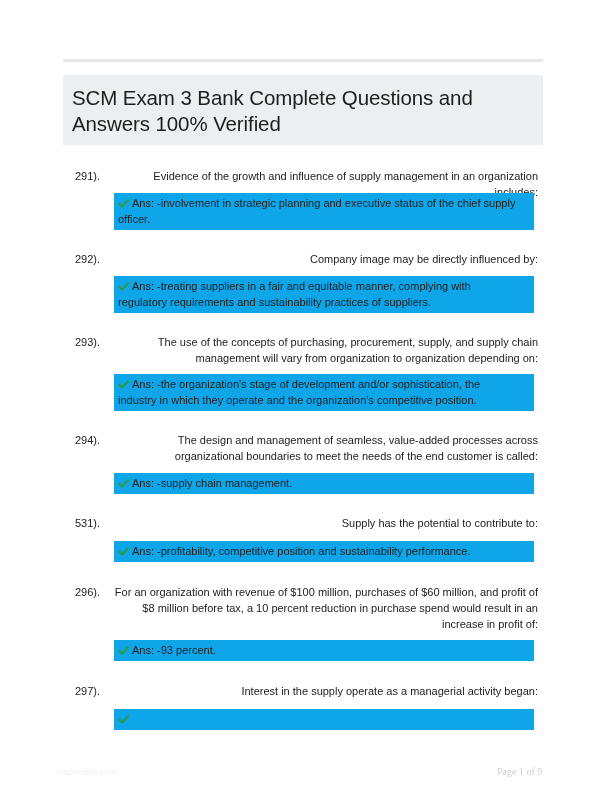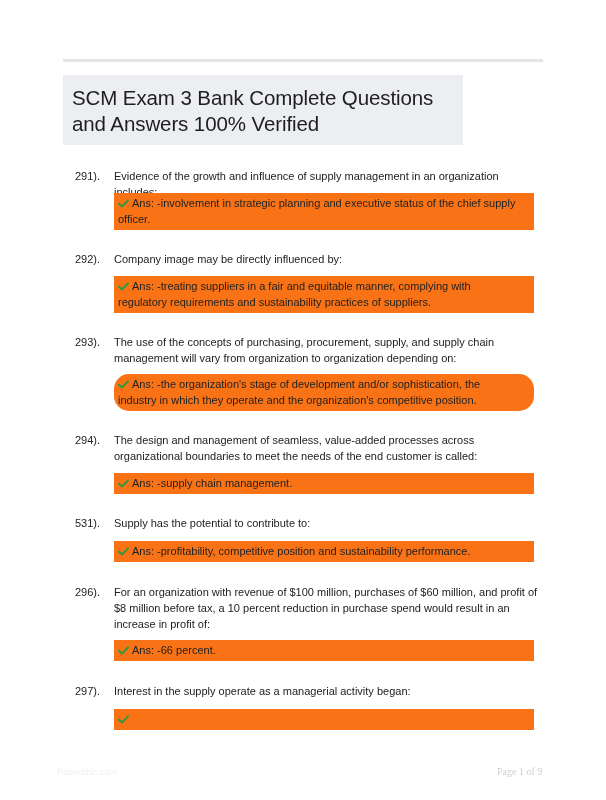--- a/index.html
+++ b/index.html
@@ -19,21 +19,21 @@
       left: 63px;
       top: 59px;
       width: 480px;
       height: 3px;
       background: #e6e6e8;
     }
     .title-box {
       position: absolute;
       left: 63px;
       top: 75px;
-      width: 400px;
+      width: 480px;
       height: 70px;
       background: #eceef2;
       padding: 10px 10px 0 9px;
     }
     .title {
       font-size: 20.5px;
       line-height: 26px;
       color: #1e1e1e;
       font-weight: normal;
       letter-spacing: -0.1px;
@@ -58,26 +58,27 @@
       color: #222;
     }
     .q-text {
       position: absolute;
       left: 114px;
       top: 0;
       width: 424px;
       font-size: 11px;
       line-height: 16px;
       color: #222;
+      text-align: right;
     }
     .ans-box {
       position: absolute;
       left: 114px;
       width: 420px;
-      background: #f97316;
+      background: #0ea5e9;
       padding: 2px 16px 3px 4px;
       font-size: 11px;
       line-height: 16px;
       color: #222;
     }
     .check-icon {
       display: inline-block;
       width: 11px;
       height: 9px;
       margin-right: 3px;
@@ -127,21 +128,21 @@
     <div class="ans-box" style="top:25px;">
       <svg class="check-icon" viewBox="0 0 12 10">
           <path d="M1 5.2 L4.3 8.3 L11 1.5" fill="none" stroke="#2e9a3e" stroke-width="2.2" stroke-linecap="round" stroke-linejoin="round"></path>
         </svg><span>Ans: -treating suppliers in a fair and equitable manner, complying with regulatory requirements and sustainability practices of suppliers.</span>
     </div>
   </div>
 
   <div class="qa" style="top:334px;">
     <span class="q-num">293).</span>
     <div class="q-text">The use of the concepts of purchasing, procurement, supply, and supply chain management will vary from organization to organization depending on:</div>
-    <div class="ans-box" style="top:40px;border-radius:15px;">
+    <div class="ans-box" style="top:40px;">
       <svg class="check-icon" viewBox="0 0 12 10">
           <path d="M1 5.2 L4.3 8.3 L11 1.5" fill="none" stroke="#2e9a3e" stroke-width="2.2" stroke-linecap="round" stroke-linejoin="round"></path>
         </svg><span>Ans: -the organization's stage of development and/or sophistication, the industry in which they operate and the organization's competitive position.</span>
     </div>
   </div>
 
   <div class="qa" style="top:432px;">
     <span class="q-num">294).</span>
     <div class="q-text">The design and management of seamless, value-added processes across organizational boundaries to meet the needs of the end customer is called:</div>
     <div class="ans-box" style="top:41px;">
@@ -160,21 +161,21 @@
         </svg><span>Ans: -profitability, competitive position and sustainability performance.</span>
     </div>
   </div>
 
   <div class="qa" style="top:584px;">
     <span class="q-num">296).</span>
     <div class="q-text">For an organization with revenue of $100 million, purchases of $60 million, and profit of $8 million before tax, a 10 percent reduction in purchase spend would result in an increase in profit of:</div>
     <div class="ans-box" style="top:56px;">
       <svg class="check-icon" viewBox="0 0 12 10">
           <path d="M1 5.2 L4.3 8.3 L11 1.5" fill="none" stroke="#2e9a3e" stroke-width="2.2" stroke-linecap="round" stroke-linejoin="round"></path>
-        </svg><span>Ans: -66 percent.</span>
+        </svg><span>Ans: -93 percent.</span>
     </div>
   </div>
 
   <div class="qa" style="top:683px;">
     <span class="q-num">297).</span>
     <div class="q-text">Interest in the supply operate as a managerial activity began:</div>
     <div class="ans-box" style="top:26px;">
       <svg class="check-icon" viewBox="0 0 12 10">
           <path d="M1 5.2 L4.3 8.3 L11 1.5" fill="none" stroke="#2e9a3e" stroke-width="2.2" stroke-linecap="round" stroke-linejoin="round"></path>
         </svg>

